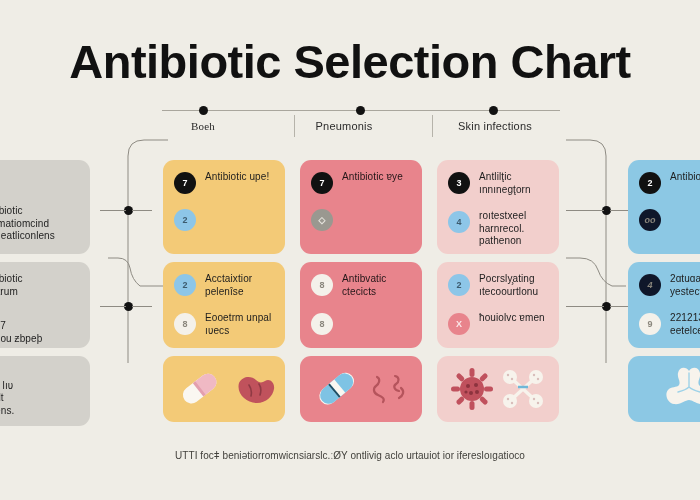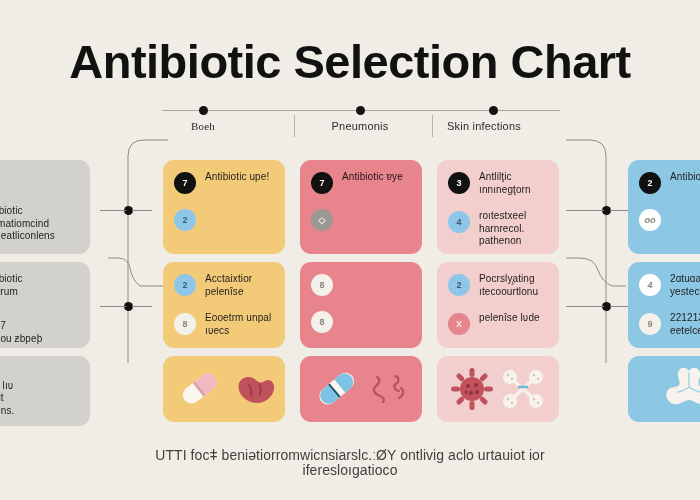--- a/index.html
+++ b/index.html
@@ -126,21 +126,21 @@
     font-size: 9px;
     font-weight: 700;
     margin-right: 9px;
     margin-top: 1px;
   }
   .badge.dark { background: #111111; color: #FFFFFF; }
   .badge.blue { background: #8DC6E8; color: #3C5B6E; }
   .badge.white { background: #F4F1EA; color: #8A867C; }
   .badge.grey { background: #9A9890; color: #E9E7E0; }
   .badge.rose { background: #E8848C; color: #FBE7E8; }
-  .badge.faint { background: #ffffff; color: #8A867C; font-style: italic; }
+  .badge.faint { background: #0f172a; color: #8A867C; font-style: italic; }
 
   .rtext {
     font-size: 10px;
     line-height: 12.5px;
     color: #1D1D1D;
     letter-spacing: 0.1px;
     word-break: break-word;
   }
 
   
@@ -175,21 +175,21 @@
     gap: 6px;
   }
 
   
   .footer {
     position: absolute;
     left: 120px;
     top: 448px;
     width: 460px;
     text-align: center;
-    font-size: 14px;
+    font-size: 10px;
     line-height: 15px;
     color: #42413C;
     letter-spacing: 0.05px;
   }
   .footer .l1 { display: block; }
   .footer .l2 { display: block; }
 </style>
 </head>
 <body>
 
@@ -199,22 +199,22 @@
 
   <div class="rail"></div>
   <div class="rail-node" style="left:199px;"></div>
   <div class="rail-node" style="left:356px;"></div>
   <div class="rail-node" style="left:489px;"></div>
 
   <div class="head-div" style="left:294px;"></div>
   <div class="head-div" style="left:432px;"></div>
 
   <div class="col-head" style="left:163px;width:80px;font-family:Liberation Serif, serif;">Boeh</div>
-  <div class="col-head" style="left:320px;width:80px;">Pneumonis</div>
-  <div class="col-head" style="left:434px;width:100px;">Skin infections</div>
+  <div class="col-head" style="left:304px;width:80px;">Pneumonis</div>
+  <div class="col-head" style="left:445px;width:100px;">Skin infections</div>
 
   <svg class="curve" style="left:108px;top:138px;width:60px;height:230px;" viewBox="0 0 60 230" fill="none">
     <path d="M60 2 L36 2 Q20 2 20 18 L20 225" stroke="#8E8B83" stroke-width="1"></path>
     <path d="M0 120 L10 120 Q20 120 22 130 Q24 142 32 148 L60 148" stroke="#8E8B83" stroke-width="1"></path>
   </svg>
   <div class="spine-node" style="left:124px;top:206px;"></div>
   <div class="tick" style="left:100px;top:210px;width:26px;"></div>
   <div class="tick" style="left:132px;top:210px;width:20px;"></div>
   <div class="spine-node" style="left:124px;top:302px;"></div>
   <div class="tick" style="left:100px;top:306px;width:26px;"></div>
@@ -302,20 +302,21 @@
         <div class="badge dark">7</div>
         <div class="rtext">Antibiotic ɐye</div>
       </div>
       <div class="row">
         <div class="badge grey">◇</div>
       </div>
     </div>
     <div class="card r2">
       <div class="row">
         <div class="badge white">8</div>
+        <div class="rtext">Antibvatic ctecicts</div>
       </div>
       <div class="row">
         <div class="badge white">8</div>
       </div>
     </div>
     <div class="card r3">
       <div class="ill">
         <svg width="52" height="44" viewBox="0 0 52 44">
           <g transform="rotate(-40 26 22)">
             <rect x="6" y="13" width="40" height="17" rx="8.5" fill="#FAF7F1"></rect>
@@ -347,21 +348,21 @@
         <div class="rtext">roıtestxeel harnrecol. pathenon</div>
       </div>
     </div>
     <div class="card r2">
       <div class="row">
         <div class="badge blue">2</div>
         <div class="rtext">Pocrsly̧ating ıtecoourtlonu</div>
       </div>
       <div class="row">
         <div class="badge rose">X</div>
-        <div class="rtext">pelenîse lʋde</div>
+        <div class="rtext">ħouiolvc ɐmen</div>
       </div>
     </div>
     <div class="card r3">
       <div class="ill">
         <svg width="44" height="44" viewBox="0 0 44 44">
           <g fill="#C0515D">
             <circle cx="22" cy="22" r="12"></circle>
             <rect x="19.5" y="1" width="5" height="9" rx="2.5"></rect>
             <rect x="19.5" y="34" width="5" height="9" rx="2.5"></rect>
             <rect x="1" y="19.5" width="9" height="5" rx="2.5"></rect>

